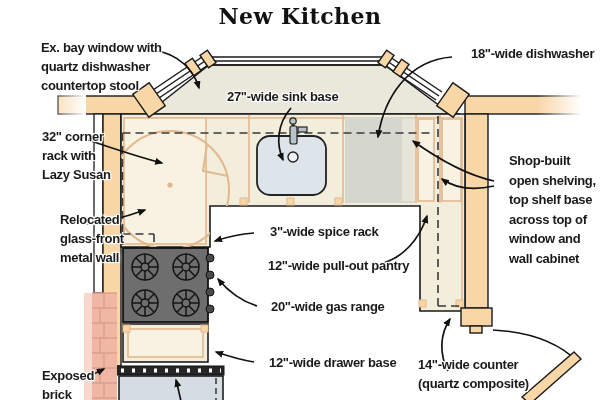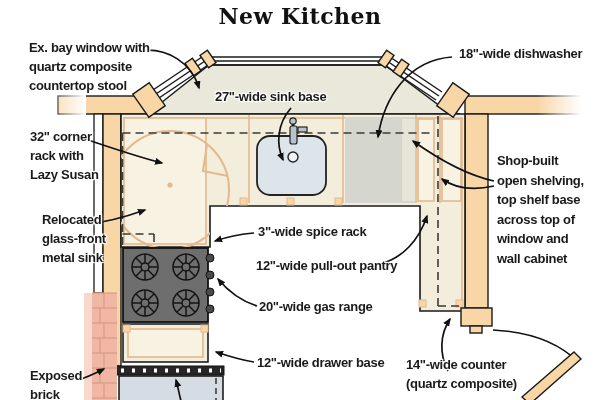--- a/index.html
+++ b/index.html
@@ -4,21 +4,21 @@
 <style>
   html,body{margin:0;padding:0;background:#fff;}
   #stage{position:relative;width:600px;height:400px;overflow:hidden;background:#fff;
          font-family:"Liberation Sans",sans-serif;}
   svg{position:absolute;left:0;top:0;}
   .title{position:absolute;top:3px;left:0;width:600px;text-align:center;
          font:700 22px "DejaVu Serif",serif;letter-spacing:.5px;color:#111;}
   .lbl{position:absolute;font:700 13px/19px "Liberation Sans",sans-serif;
        letter-spacing:-.3px;color:#1a1a1a;white-space:nowrap;
        text-shadow:-1px -1px 0 #fff,1px -1px 0 #fff,-1px 1px 0 #fff,1px 1px 0 #fff,0 0 4px #fff;}
-  .lbl div{height:19px;}
+  .lbl div{height:19px;margin-left:12px;}
   .lbl.lh20 div{height:19.5px;}
   
   .wall   {fill:var(--c-wall,#F9D6A6);stroke:#1a1a1a;stroke-width:1.4;}
   .counter{fill:var(--c-counter,#F3EDDC);stroke:#1a1a1a;stroke-width:1.6;}
   .bay    {fill:var(--c-bay_floor,#EAE8DA);stroke:#1a1a1a;stroke-width:1.4;}
   .cab    {fill:none;stroke:var(--c-cabinet_line,#E3B88E);stroke-width:1.6;}
   .cabfill{fill:#F8F2E2;stroke:var(--c-cabinet_line,#E3B88E);stroke-width:1.6;}
   .peachsq{fill:var(--c-wall,#F9D6A6);stroke:var(--c-cabinet_line,#D9A876);stroke-width:1;}
   .dash   {fill:none;stroke:#3a3a3a;stroke-width:1.6;stroke-dasharray:8 5;}
   .arrow  {fill:none;stroke:#111;stroke-width:1.7;marker-end:url(#ah);}
@@ -211,34 +211,34 @@
     <path class="arrow" d="M254,362 C241,360 228,356 216,352"></path>
     <path class="arrow" d="M448,371 C439,354 440,334 450,319"></path>
     <path class="arrow" d="M181,401 C179,393 178,387 176,380"></path>
   </g>
 </svg>
 
 <div class="title">New Kitchen</div>
 
 <div class="lbl" style="left:29px;top:38px">
   <div>Ex. bay window with</div>
-  <div>quartz composite</div>
+  <div>quartz dishwasher</div>
   <div>countertop stool</div>
 </div>
 
 <div class="lbl" style="left:30px;top:127px">
   <div>32" corner</div>
   <div>rack with</div>
   <div>Lazy Susan</div>
 </div>
 
-<div class="lbl" style="left:42px;top:210px">
+<div class="lbl" style="left:48px;top:210px">
   <div>Relocated</div>
   <div>glass-front</div>
-  <div>metal sink</div>
+  <div>metal wall</div>
 </div>
 
 <div class="lbl" style="left:30px;top:366px">
   <div>Exposed</div>
   <div>brick</div>
 </div>
 
 <div class="lbl" style="left:215px;top:87px">
   <div>27"-wide sink base</div>
 </div>

